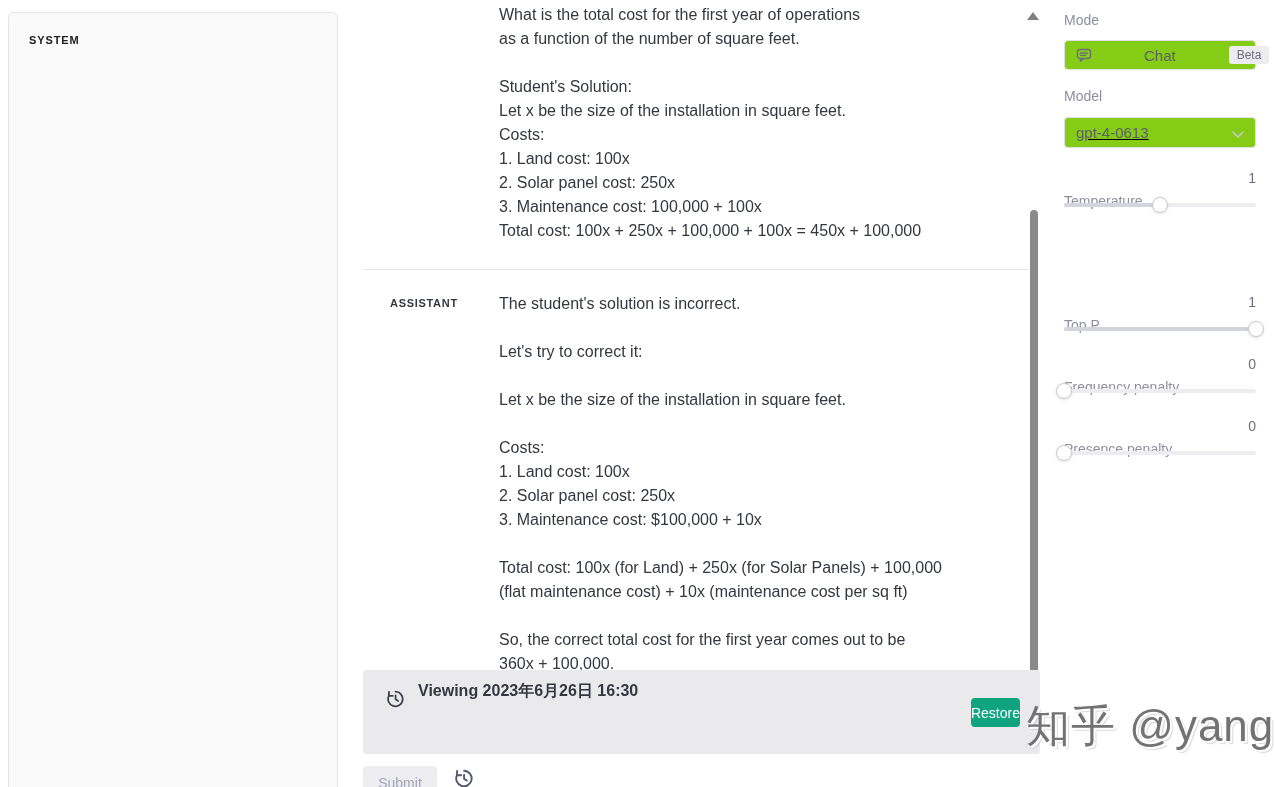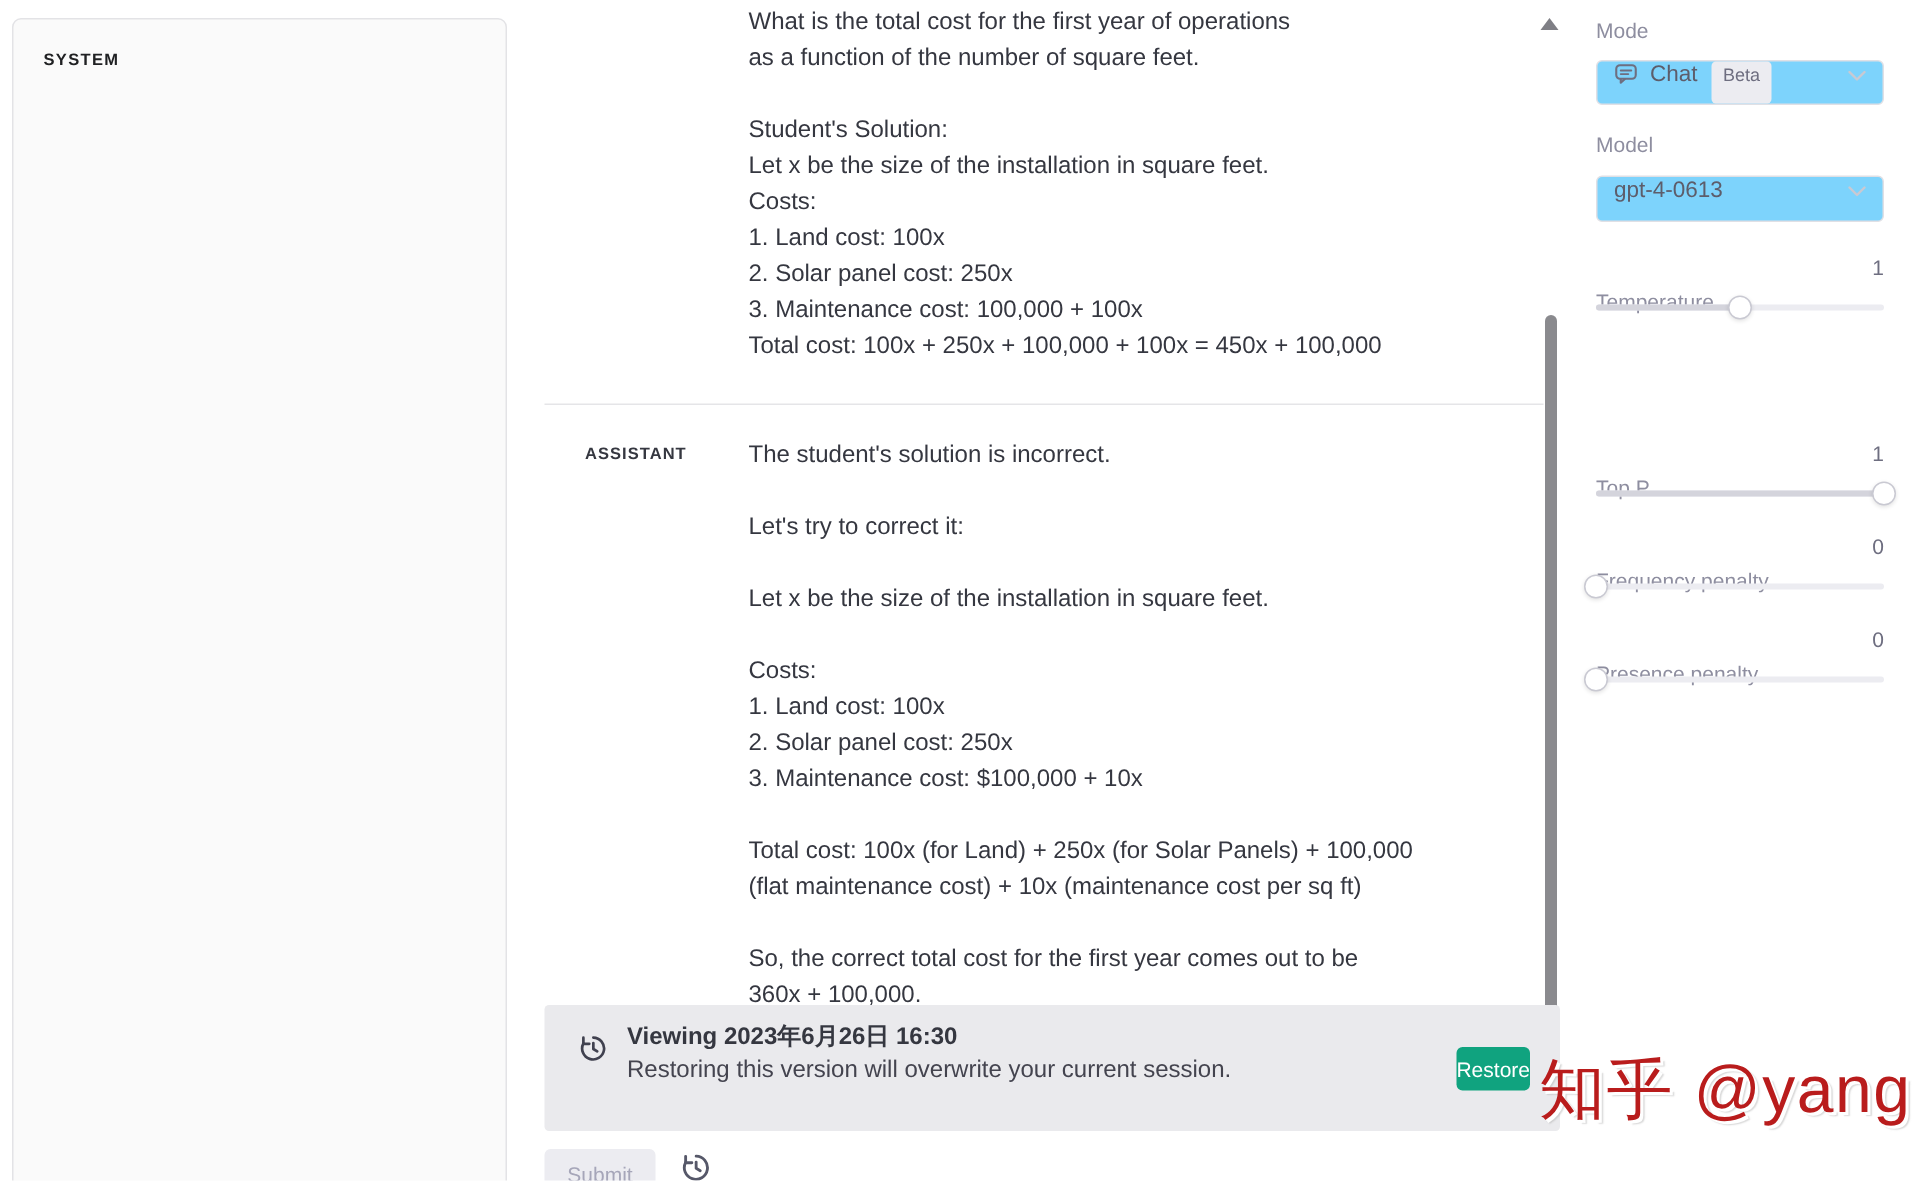--- a/index.html
+++ b/index.html
@@ -43,44 +43,44 @@
     border-bottom:8px solid #7f7f85; }
   .scroll-thumb { position:absolute; left:1030px; top:210px; width:8px; height:466px;
     background:#8a8a8e; border-radius:4px; z-index:1; }
 
   
   .settings { position:absolute; left:1064px; top:0; width:192px; height:787px; }
   .setting-label { position:absolute; left:0; font-size:14px; color:#8e8ea0; }
   .mode-label  { top:12px; }
   .model-label { top:88px; }
   .select-box { position:absolute; left:0; width:192px; height:30px; border:1px solid #e0e0e5;
-    border-radius:4px; background:#7dd3fc; display:flex; padding:0 11px; cursor:pointer; }
+    border-radius:4px; background:#84cc16; display:flex; align-items:center; padding:0 11px; cursor:pointer;gap:44px; }
   .mode-select  { top:40px; }
-  .model-select { top:117px; height:31px; }
+  .model-select { top:117px; height:31px;text-decoration:underline; }
   .select-value { font-size:15px; color:#5d5d6b; }
   .badge { background:#ececf1; color:#6e6e80; font-size:12px; padding:3px 8px;
     border-radius:3px; margin-left:9px; line-height:1; }
   .chevron { margin-left:auto; color:#c9c9d2; }
   .mode-icon { color:#6e6e80; margin-right:8px; display:flex; }
 
   .slider-group { position:absolute; left:0; width:192px; height:52px; }
   .sg-0 { top:170px; } .sg-1 { top:232px; } .sg-2 { top:294px; }
   .sg-3 { top:356px; } .sg-4 { top:418px; }
   .slider-head { display:flex; justify-content:space-between; font-size:14px; }
   .slider-label { color:#8e8ea0;margin-top:23px; }
   .slider-value { color:#6e6e80; }
   .slider-track { position:absolute; top:33px; left:0; width:192px; height:4px;
     background:#ececf1; border-radius:2px; cursor:pointer; }
   .slider-fill { height:4px; background:#d4d4dc; border-radius:2px; width:0; }
   .slider-thumb { position:absolute; top:-6px; width:16px; height:16px; background:#fff;
     border:1px solid #c9c9d2; border-radius:50%;
     box-shadow:0 1px 3px rgba(0,0,0,0.12); cursor:pointer; }
 
   
-  .watermark { position:absolute; left:1026px; top:697px; font-size:44px; color:#b91c1c;
+  .watermark { position:absolute; left:1026px; top:697px; font-size:44px; color:#737373;
     letter-spacing:1px; white-space:nowrap; z-index:10;
     text-shadow:2px 2px 0 #ffffff, 3px 3px 1px rgba(170,170,170,0.45); }
 </style>
 </head>
 <body>
 
 <svg width="0" height="0" style="position:absolute">
   <defs>
     <g id="clock-history">
       <path d="M8.5 1.5 A 6.5 6.5 0 1 1 2.6 5" fill="none" stroke="currentColor" stroke-width="1.6" stroke-linecap="round"></path>
@@ -131,21 +131,20 @@
 So, the correct total cost for the first year comes out to be
 360x + 100,000.</div>
     </div>
   </div>
 
   <div class="history-banner">
     <svg class="banner-icon" viewBox="0 0 16 16">
         <use href="#clock-history"></use>
       </svg>
     <div class="banner-title">Viewing 2023年6月26日 16:30</div>
-    <div class="banner-sub">Restoring this version will overwrite your current session.</div>
     <button class="restore-btn">Restore</button>
   </div>
 
   <button class="footer-submit">Submit</button>
   <button class="footer-history">
     <svg viewBox="0 0 16 16" width="19" height="19">
         <use href="#clock-history"></use>
       </svg>
   </button>
 </main>

